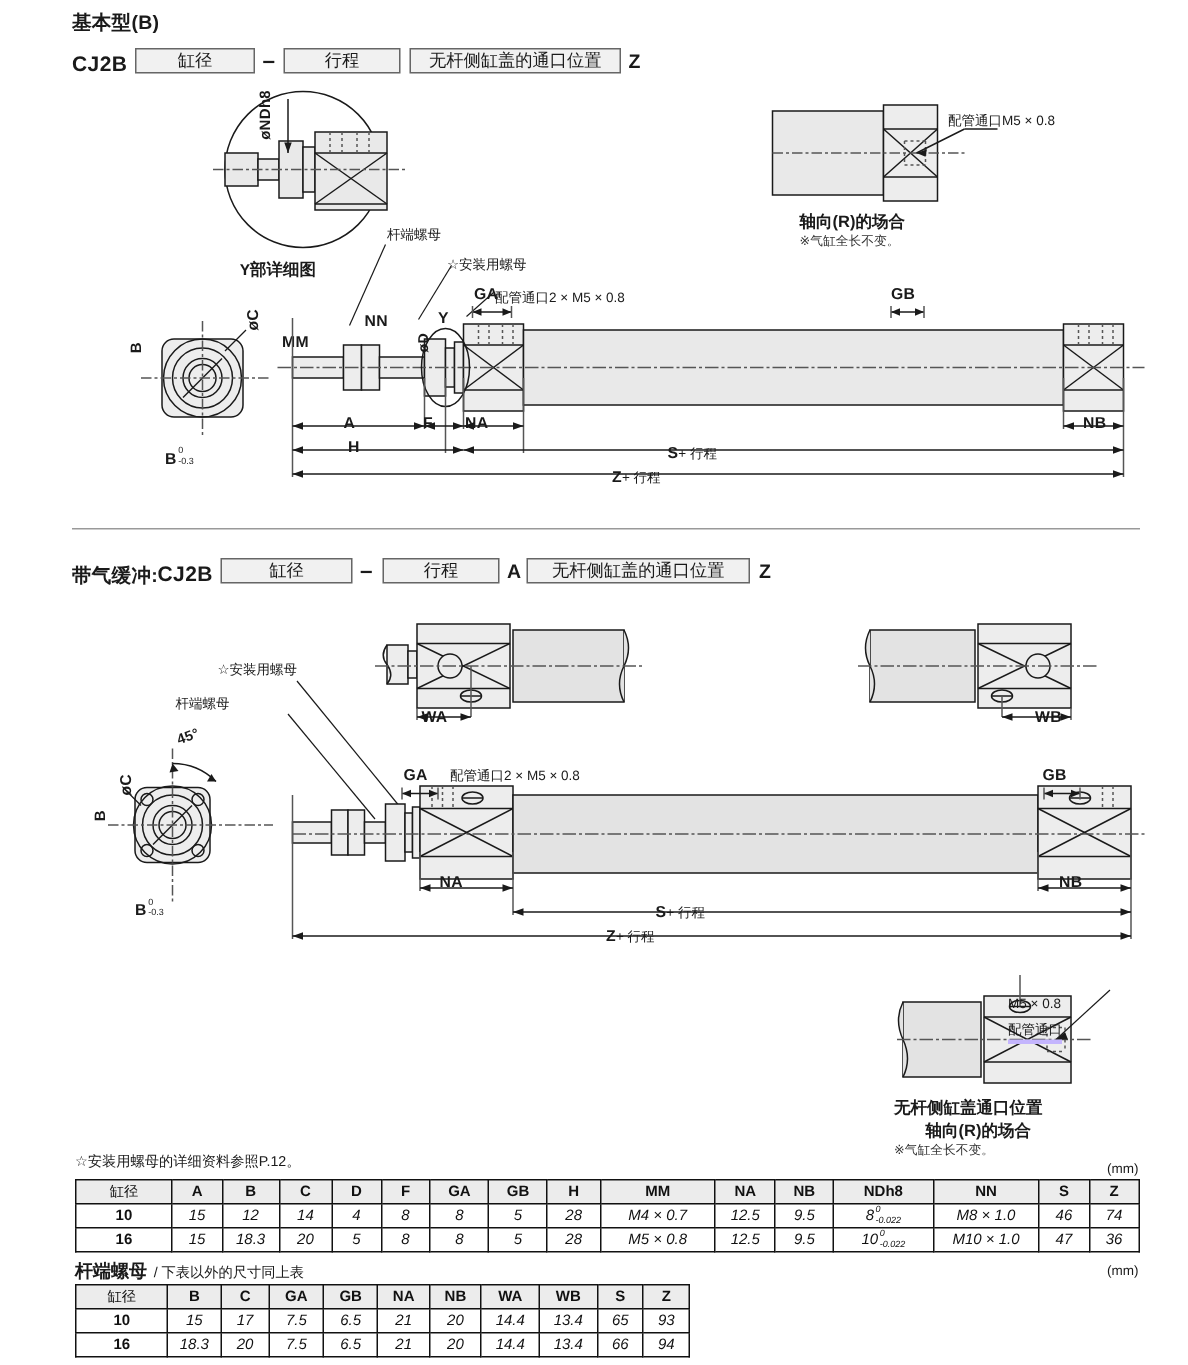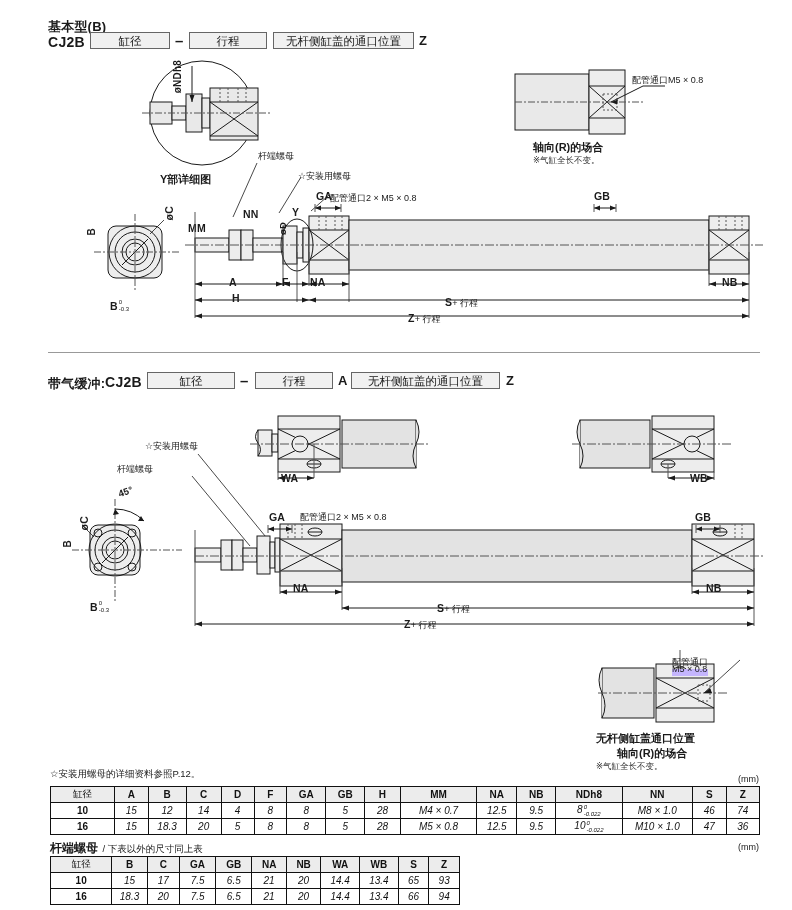--- a/index.html
+++ b/index.html
@@ -39,21 +39,21 @@
   thead th.cn{font-weight:normal;font-size:9.5px;}
   tbody td.val{font-weight:normal;font-style:italic;}
   tbody td.bore{background:#fff;}
   .tbl-hdr{font-size:12px;font-weight:bold;}
   .tbl-sub{font-size:9.5px;font-weight:normal;}
   hr.rule{border:0;border-top:1px solid #999;margin:0;}
 </style>
 </head>
 <body>
 
-<div class="abs sec-title" style="left:48px;top:6px;margin-top:12px;">基本型(B)</div>
+<div class="abs sec-title" style="left:48px;top:6px;">基本型(B)</div>
 
 <div class="abs" style="left:48px;top:32px;width:420px;height:20px;">
   <span class="abs model-pre" style="left:0;top:2px;">CJ2B</span>
   <span class="abs model-box" style="left:42px;top:0;width:80px;">缸径</span>
   <span class="abs model-dash" style="left:127px;top:0;">–</span>
   <span class="abs model-box" style="left:141px;top:0;width:78px;">行程</span>
   <span class="abs model-box" style="left:225px;top:0;width:141px;">无杆侧缸盖的通口位置</span>
   <span class="abs model-z" style="left:371px;top:0;">Z</span>
 </div>
 
@@ -78,21 +78,21 @@
         <line x1="86" y1="30" x2="86" y2="44"></line>
       <line x1="96" y1="30" x2="96" y2="44"></line>
         <line x1="104" y1="30" x2="104" y2="44"></line>
     </g>
     <line x1="0" y1="55" x2="130" y2="55" stroke="#555" stroke-width="1" stroke-dasharray="7 2 2 2"></line>
     <line x1="50" y1="8" x2="50" y2="44" stroke="#1a1a1a" stroke-width="1"></line>
     <polygon points="50,44 47.5,37 52.5,37" fill="#1a1a1a"></polygon>
   </svg>
   <span class="abs lbl vert" style="left:30px;top:2px;font-size:10px;">øNDh8</span>
 </div>
-<div class="abs cap" style="left:160px;top:172px;">Y部详细图</div>
+<div class="abs cap" style="left:160px;top:172px;font-family:Liberation Mono, monospace;">Y部详细图</div>
 
 <div class="abs" style="left:515px;top:68px;width:150px;height:68px;">
   <svg width="150" height="68" viewBox="0 0 150 68">
     <rect x="0" y="6" width="74" height="56" class="" fill="#e9e9e9" stroke="#1a1a1a" stroke-width="1"></rect>
     <rect x="74" y="2" width="36" height="64" fill="#ededed" stroke="#1a1a1a" stroke-width="1"></rect>
     <g stroke="#1a1a1a" stroke-width="1" fill="none">
       <line x1="74" y1="18" x2="110" y2="18"></line>
       <line x1="74" y1="50" x2="110" y2="50"></line>
       <line x1="74" y1="18" x2="110" y2="50"></line>
       <line x1="110" y1="18" x2="74" y2="50"></line>
@@ -522,21 +522,21 @@
         <line x1="100" y1="43" x2="112" y2="43"></line>
       <line x1="100" y1="27" x2="100" y2="43"></line>
         <line x1="112" y1="27" x2="112" y2="43"></line>
     </g>
     <line x1="0" y1="35" x2="130" y2="35" stroke="#555" stroke-width="1" stroke-dasharray="9 2 2 2"></line>
     <line x1="106" y1="35" x2="142" y2="2" stroke="#1a1a1a" stroke-width=".8"></line>
     <polygon points="106,35 112,30 114,35" fill="#1a1a1a"></polygon>
     <line x1="82" y1="13" x2="82" y2="-8" stroke="#555" stroke-width="1"></line>
   </svg>
 </div>
-<div class="abs lbl-cn" style="left:672px;top:656px;border-bottom:7px solid #c4b5fd;">配管通口</div>
+<div class="abs lbl-cn" style="left:672px;top:680px;border-bottom:3px solid #c4b5fd;">配管通口</div>
 <div class="abs lbl-cn" style="left:672px;top:664px;">M5 × 0.8</div>
 <div class="abs cap" style="left:596px;top:731px;">无杆侧缸盖通口位置</div>
 <div class="abs cap" style="left:617px;top:746px;">轴向(R)的场合</div>
 <div class="abs cap-sm" style="left:596px;top:761px;">※气缸全长不变。</div>
 
 <div class="abs note-star" style="left:50px;top:768px;">☆安装用螺母的详细资料参照P.12。</div>
 <div class="abs unit" style="left:738px;top:774px;">(mm)</div>
 
 <table class="abs" id="tbl1" style="left:50px;top:786px;width:710px;">
   <thead>

